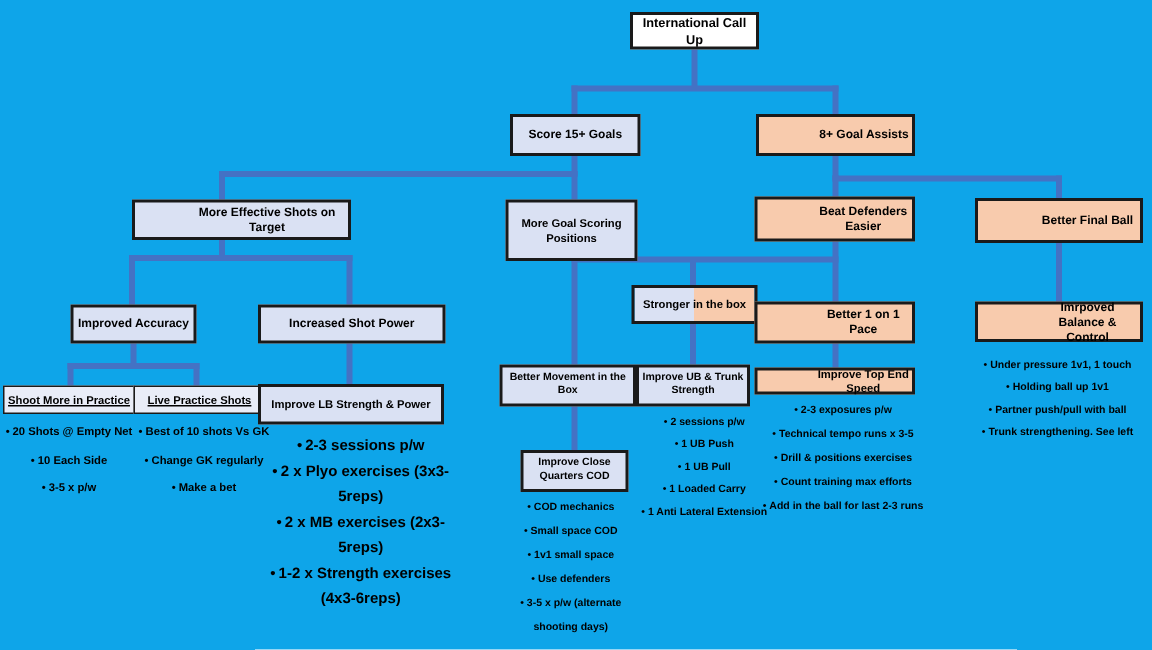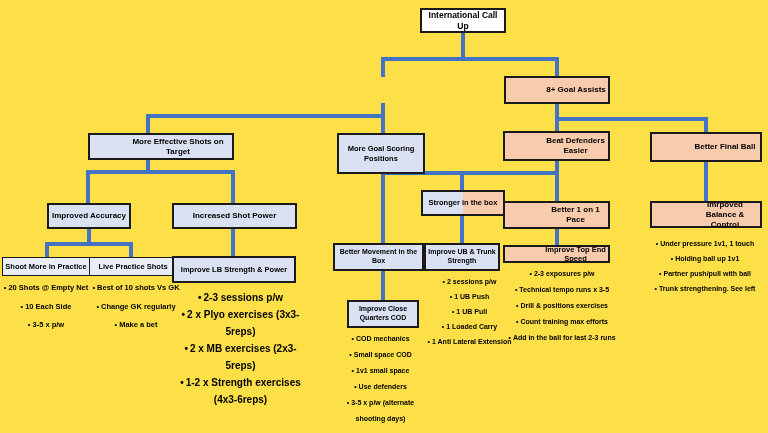--- a/index.html
+++ b/index.html
@@ -1,33 +1,33 @@
 <!DOCTYPE html>
 <html><head>
 <meta charset="utf-8">
 <style>
   html,body{margin:0;padding:0;background:#ffffff;}
   #canvas{
-    position:relative;width:768px;height:433px;background:#fde047;overflow:hidden;
+    position:relative;width:768px;height:433px;background:#0ea5e9;overflow:hidden;
     font-family:"Liberation Sans", sans-serif;color:#000;
   }
   .line{position:absolute;background:#4472c4;z-index:1;}
   .node{
     position:absolute;z-index:2;display:flex;align-items:center;justify-content:center;
     text-align:center;font-weight:bold;font-size:8px;line-height:1.25;
     border:2px solid #1a1a1a;background:#dae1f3;box-sizing:border-box;padding:1px 2px;
   }
   .orange{background:#f8cbad;padding-left:40px;}
   .white{background:#ffffff;}
   .paleblue{background:#e9edf8;}
   .split{background:linear-gradient(90deg,#dae1f3 0%,#dae1f3 50%,#f8cbad 50%,#f8cbad 100%);}
   .f85{font-size:8.5px;}
   .f75{font-size:7.5px;}
   .f7{font-size:7px;}
-  .thin{border-width:1.5px;}
+  .thin{border-width:1.5px;text-decoration:underline;}
   ul.blist{
     position:absolute;z-index:2;margin:0;padding:0;list-style:none;
     font-weight:bold;font-size:7px;line-height:16px;text-align:center;
   }
   ul.blist li::before{content:"\2022";margin-right:2px;}
   ul.lh18{line-height:18.5px;font-size:7.5px;}
   ul.lh17{line-height:17px;font-size:10px;}
   ul.lh15{line-height:15px;}
   ul.lh16{line-height:16px;}
 </style>
@@ -65,20 +65,21 @@
   <div class="line" style="left:381px;top:171px;width:178px;height:4px;"></div>
   <div class="line" style="left:381px;top:173px;width:4px;height:71px;"></div>
   <div class="line" style="left:460px;top:173px;width:4px;height:71px;"></div>
   <div class="line" style="left:555px;top:160px;width:4px;height:42px;"></div>
   <div class="line" style="left:555px;top:228px;width:4px;height:18px;"></div>
   <div class="line" style="left:704px;top:161px;width:4px;height:41px;"></div>
   <div class="line" style="left:381px;top:270px;width:4px;height:31px;"></div>
 
   <div class="node white f85" style="left:420px;top:8px;width:86px;height:25px;">International Call Up</div>
 
+  <div class="node" style="left:340px;top:76px;width:87px;height:28px;">Score 15+ Goals</div>
   <div class="node orange" style="left:504px;top:76px;width:106px;height:28px;">8+ Goal Assists</div>
 
   <div class="node" style="left:88px;top:133px;width:146px;height:27px;padding-left:36px;">More Effective Shots on Target</div>
   <div class="node f75" style="left:337px;top:133px;width:88px;height:41px;">More Goal Scoring Positions</div>
   <div class="node orange" style="left:503px;top:131px;width:107px;height:30px;">Beat Defenders Easier</div>
   <div class="node orange" style="left:650px;top:132px;width:112px;height:30px;text-align:center;">Better Final Ball</div>
 
   <div class="node" style="left:47px;top:203px;width:84px;height:26px;">Improved Accuracy</div>
   <div class="node" style="left:172px;top:203px;width:125px;height:26px;">Increased Shot Power</div>
   <div class="node split f75" style="left:421px;top:190px;width:84px;height:26px;">Stronger in  the box</div>

